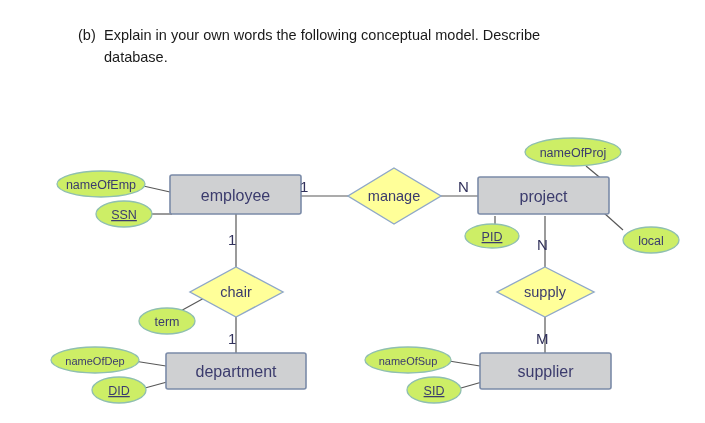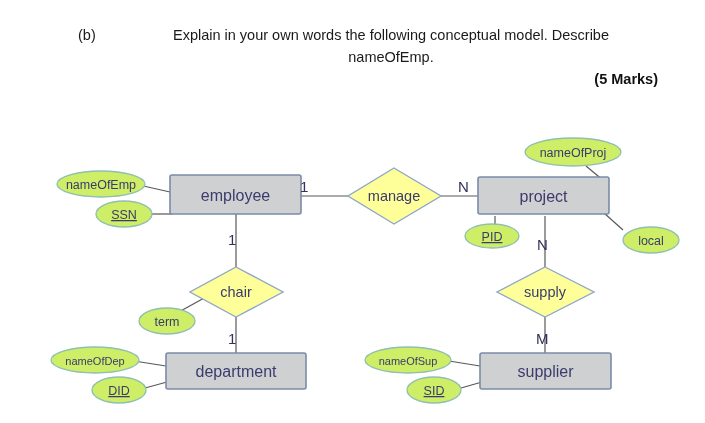--- a/index.html
+++ b/index.html
@@ -31,21 +31,20 @@
   #q-label {
     position: absolute;
     left: 0px;
     top: 0px;
     font-size: 14.5px;
     line-height: 22px;
     color: #1a1a1a;
   }
   .q-body {
     margin-left: 26px;
-    text-align: center;
   }
   #q-marks {
     position: absolute;
     right: 20px;
     top: 44px;
     font-size: 14.5px;
     line-height: 22px;
     font-weight: bold;
     color: #111111;
   }
@@ -79,22 +78,21 @@
     font-size: 15px;
     fill: #32325c;
   }
 </style>
 </head>
 <body>
 
 <div id="question-block">
   <span id="q-label">(b)</span>
   <div class="q-line q-body">Explain in your own words the following conceptual model. Describe</div>
-  <div class="q-line q-body">nameOfEmp.</div>
-  <span id="q-marks">(5 Marks)</span>
+  <div class="q-line q-body">database.</div>
 </div>
 
 <div id="er-diagram">
 <svg id="er-svg" width="705" height="423" viewBox="0 0 705 423" xmlns="http://www.w3.org/2000/svg">
 
   <g stroke="#585858" stroke-width="1.2" fill="none">
 
     <line x1="300" y1="196" x2="348" y2="196"></line>
 
     <line x1="441" y1="196" x2="478" y2="196"></line>

